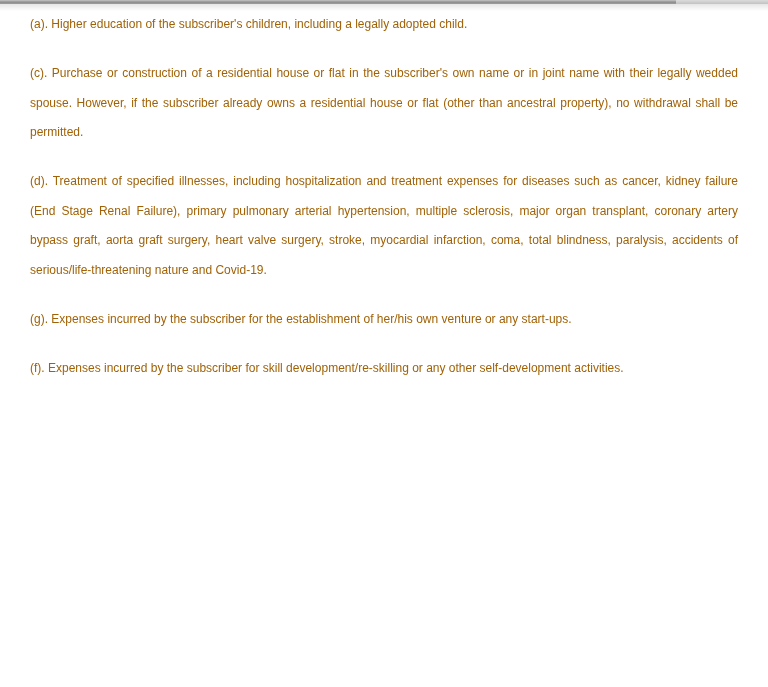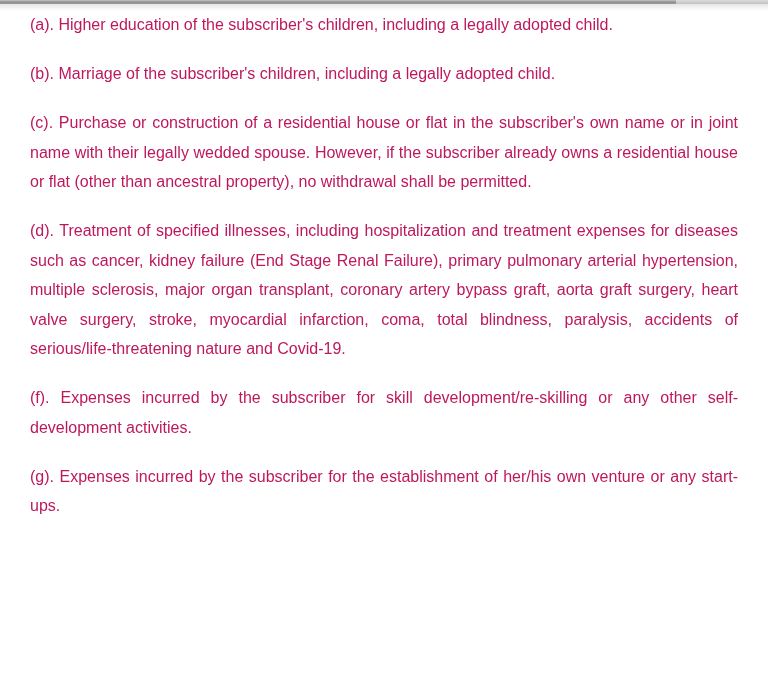--- a/index.html
+++ b/index.html
@@ -39,45 +39,44 @@
     top: 4px; left: 0; right: 0;
     height: 7px;
     background: linear-gradient(to bottom, rgba(0,0,0,0.10), rgba(255,255,255,0));
   }
   
   .page {
     position: absolute;
     top: 10px;
     left: 30px;
     width: 708px;
-    color: #be185d;
-    font-size: 16px;
+    color: #a16207;
+    font-size: 12px;
     line-height: 29.5px;
     text-align: justify;
   }
   .para {
     margin: 0 0 19.5px 0;
   }
 </style>
 </head>
 <body>
 
 <div class="screen">
   <div class="topbar">
     <div class="topbar-dark"></div>
     <div class="topbar-light"></div>
     <div class="topbar-shadow"></div>
   </div>
   <main class="page" id="paragraph-host">
   <p class="para"><span>(a). </span><span>Higher education of the subscriber's children, including a legally adopted child.</span></p>
 
-  <p class="para"><span>(b). </span><span>Marriage of the subscriber's children, including a legally adopted child.</span></p>
 
   <p class="para"><span>(c). </span><span>Purchase or construction of a residential house or flat in the subscriber's own name or in joint name with their legally wedded spouse. However, if the subscriber already owns a residential house or flat (other than ancestral property), no withdrawal shall be permitted.</span></p>
 
   <p class="para"><span>(d). </span><span>Treatment of specified illnesses, including hospitalization and treatment expenses for diseases such as cancer, kidney failure (End Stage Renal Failure), primary pulmonary arterial hypertension, multiple sclerosis, major organ transplant, coronary artery bypass graft, aorta graft surgery, heart valve surgery, stroke, myocardial infarction, coma, total blindness, paralysis, accidents of serious/life-threatening nature and Covid-19.</span></p>
 
 
+  <p class="para"><span>(g). </span><span>Expenses incurred by the subscriber for the establishment of her/his own venture or any start-ups.</span></p>
+
   <p class="para"><span>(f). </span><span>Expenses incurred by the subscriber for skill development/re-skilling or any other self-development activities.</span></p>
-
-  <p class="para"><span>(g). </span><span>Expenses incurred by the subscriber for the establishment of her/his own venture or any start-ups.</span></p>
 </main>
 </div>
 
 </body></html>

